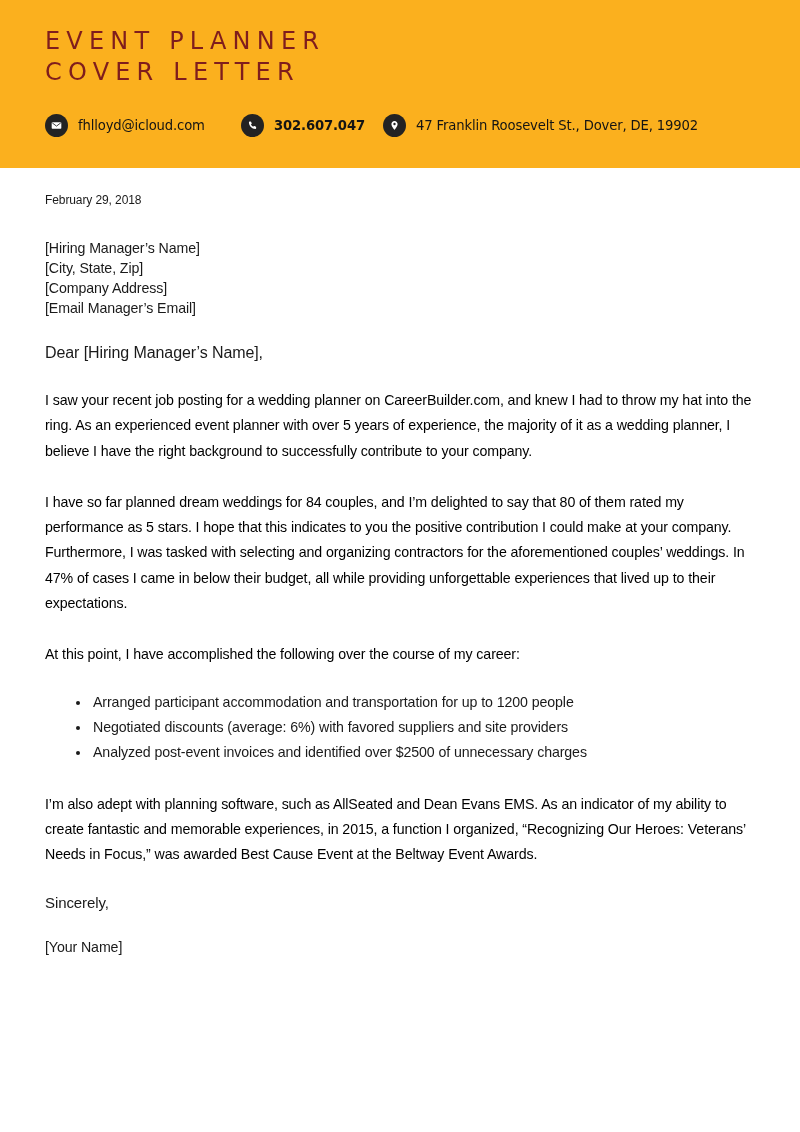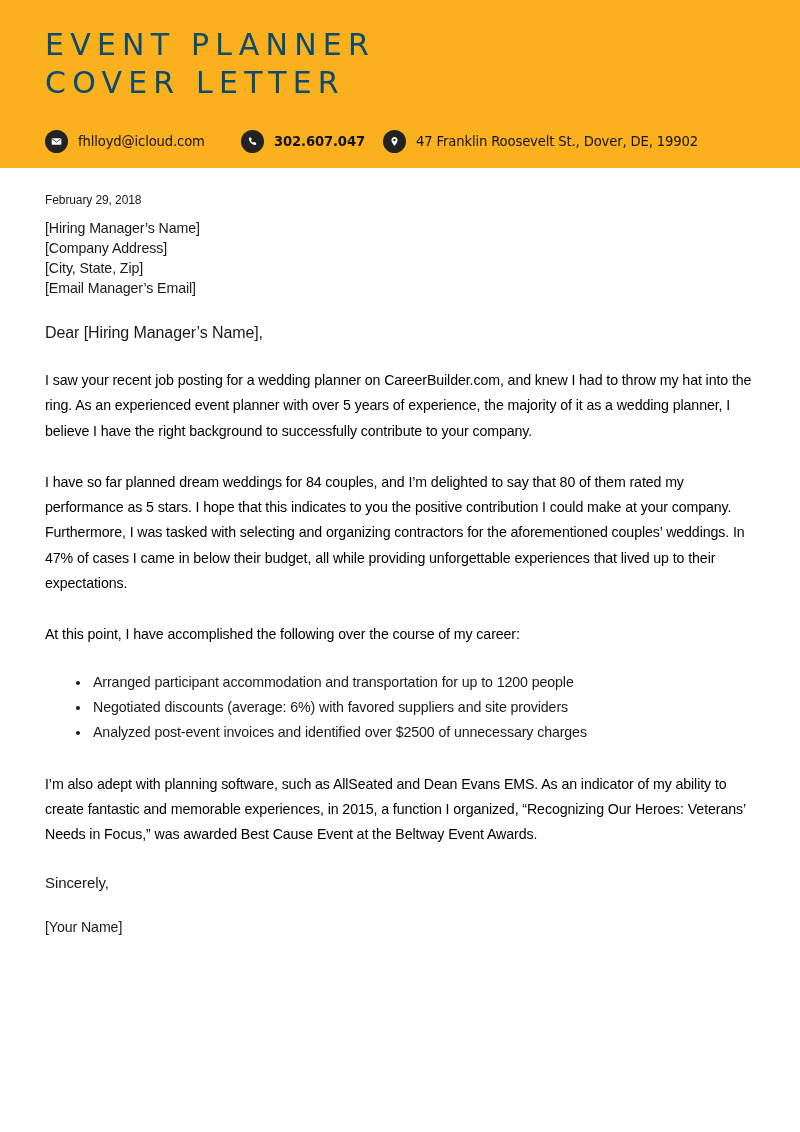--- a/index.html
+++ b/index.html
@@ -26,24 +26,24 @@
     background: #fbb01e;
     height: 168px;
     box-sizing: border-box;
     padding: 26px 45px 0 45px;
   }
   .title-block {
     margin: 0;
   }
   .title-line {
     font-family: "DejaVu Sans", sans-serif;
-    font-size: 30px;
+    font-size: 24px;
     font-weight: 400;
     letter-spacing: 6.2px;
-    color: #0c4a6e;
+    color: #7f1d1d;
     line-height: 1.28;
     text-transform: uppercase;
     white-space: nowrap;
   }
   .contact-row {
     display: flex;
     align-items: center;
     margin-top: 27px;
   }
   .contact-item {
@@ -82,21 +82,21 @@
   .letter-inner {
     width: 712px;
   }
   .date {
     font-size: 12px;
     color: #1a1a1a;
     padding-top: 25px;
     letter-spacing: -0.1px;
   }
   .recipient {
-    margin-top: 11px;
+    margin-top: 31px;
     font-size: 14.2px;
     line-height: 20px;
     color: #1a1a1a;
     letter-spacing: -0.1px;
   }
   .recipient div { white-space: nowrap; }
 
   .salutation {
     margin-top: 26px;
     font-size: 16px;
@@ -192,22 +192,22 @@
     </div>
   </div>
 
   <div class="letter">
     <div class="letter-inner">
 
       <div class="date">February 29, 2018</div>
 
       <div class="recipient">
         <div>[Hiring Manager’s Name]</div>
+        <div>[City, State, Zip]</div>
         <div>[Company Address]</div>
-        <div>[City, State, Zip]</div>
         <div>[Email Manager’s Email]</div>
       </div>
 
       <div class="salutation">Dear [Hiring Manager’s Name],</div>
 
       <p class="para">I saw your recent job posting for a wedding planner on CareerBuilder.com, and knew I had to throw my hat into the ring. As an experienced event planner with over 5 years of experience, the majority of it as a wedding planner, I believe I have the right background to successfully contribute to your company.</p>
 
       <p class="para">I have so far planned dream weddings for 84 couples, and I’m delighted to say that 80 of them rated my performance as 5 stars. I hope that this indicates to you the positive contribution I could make at your company. Furthermore, I was tasked with selecting and organizing contractors for the aforementioned couples’ weddings. In 47% of cases I came in below their budget, all while providing unforgettable experiences that lived up to their expectations.</p>
 
       <p class="para">At this point, I have accomplished the following over the course of my career:</p>

